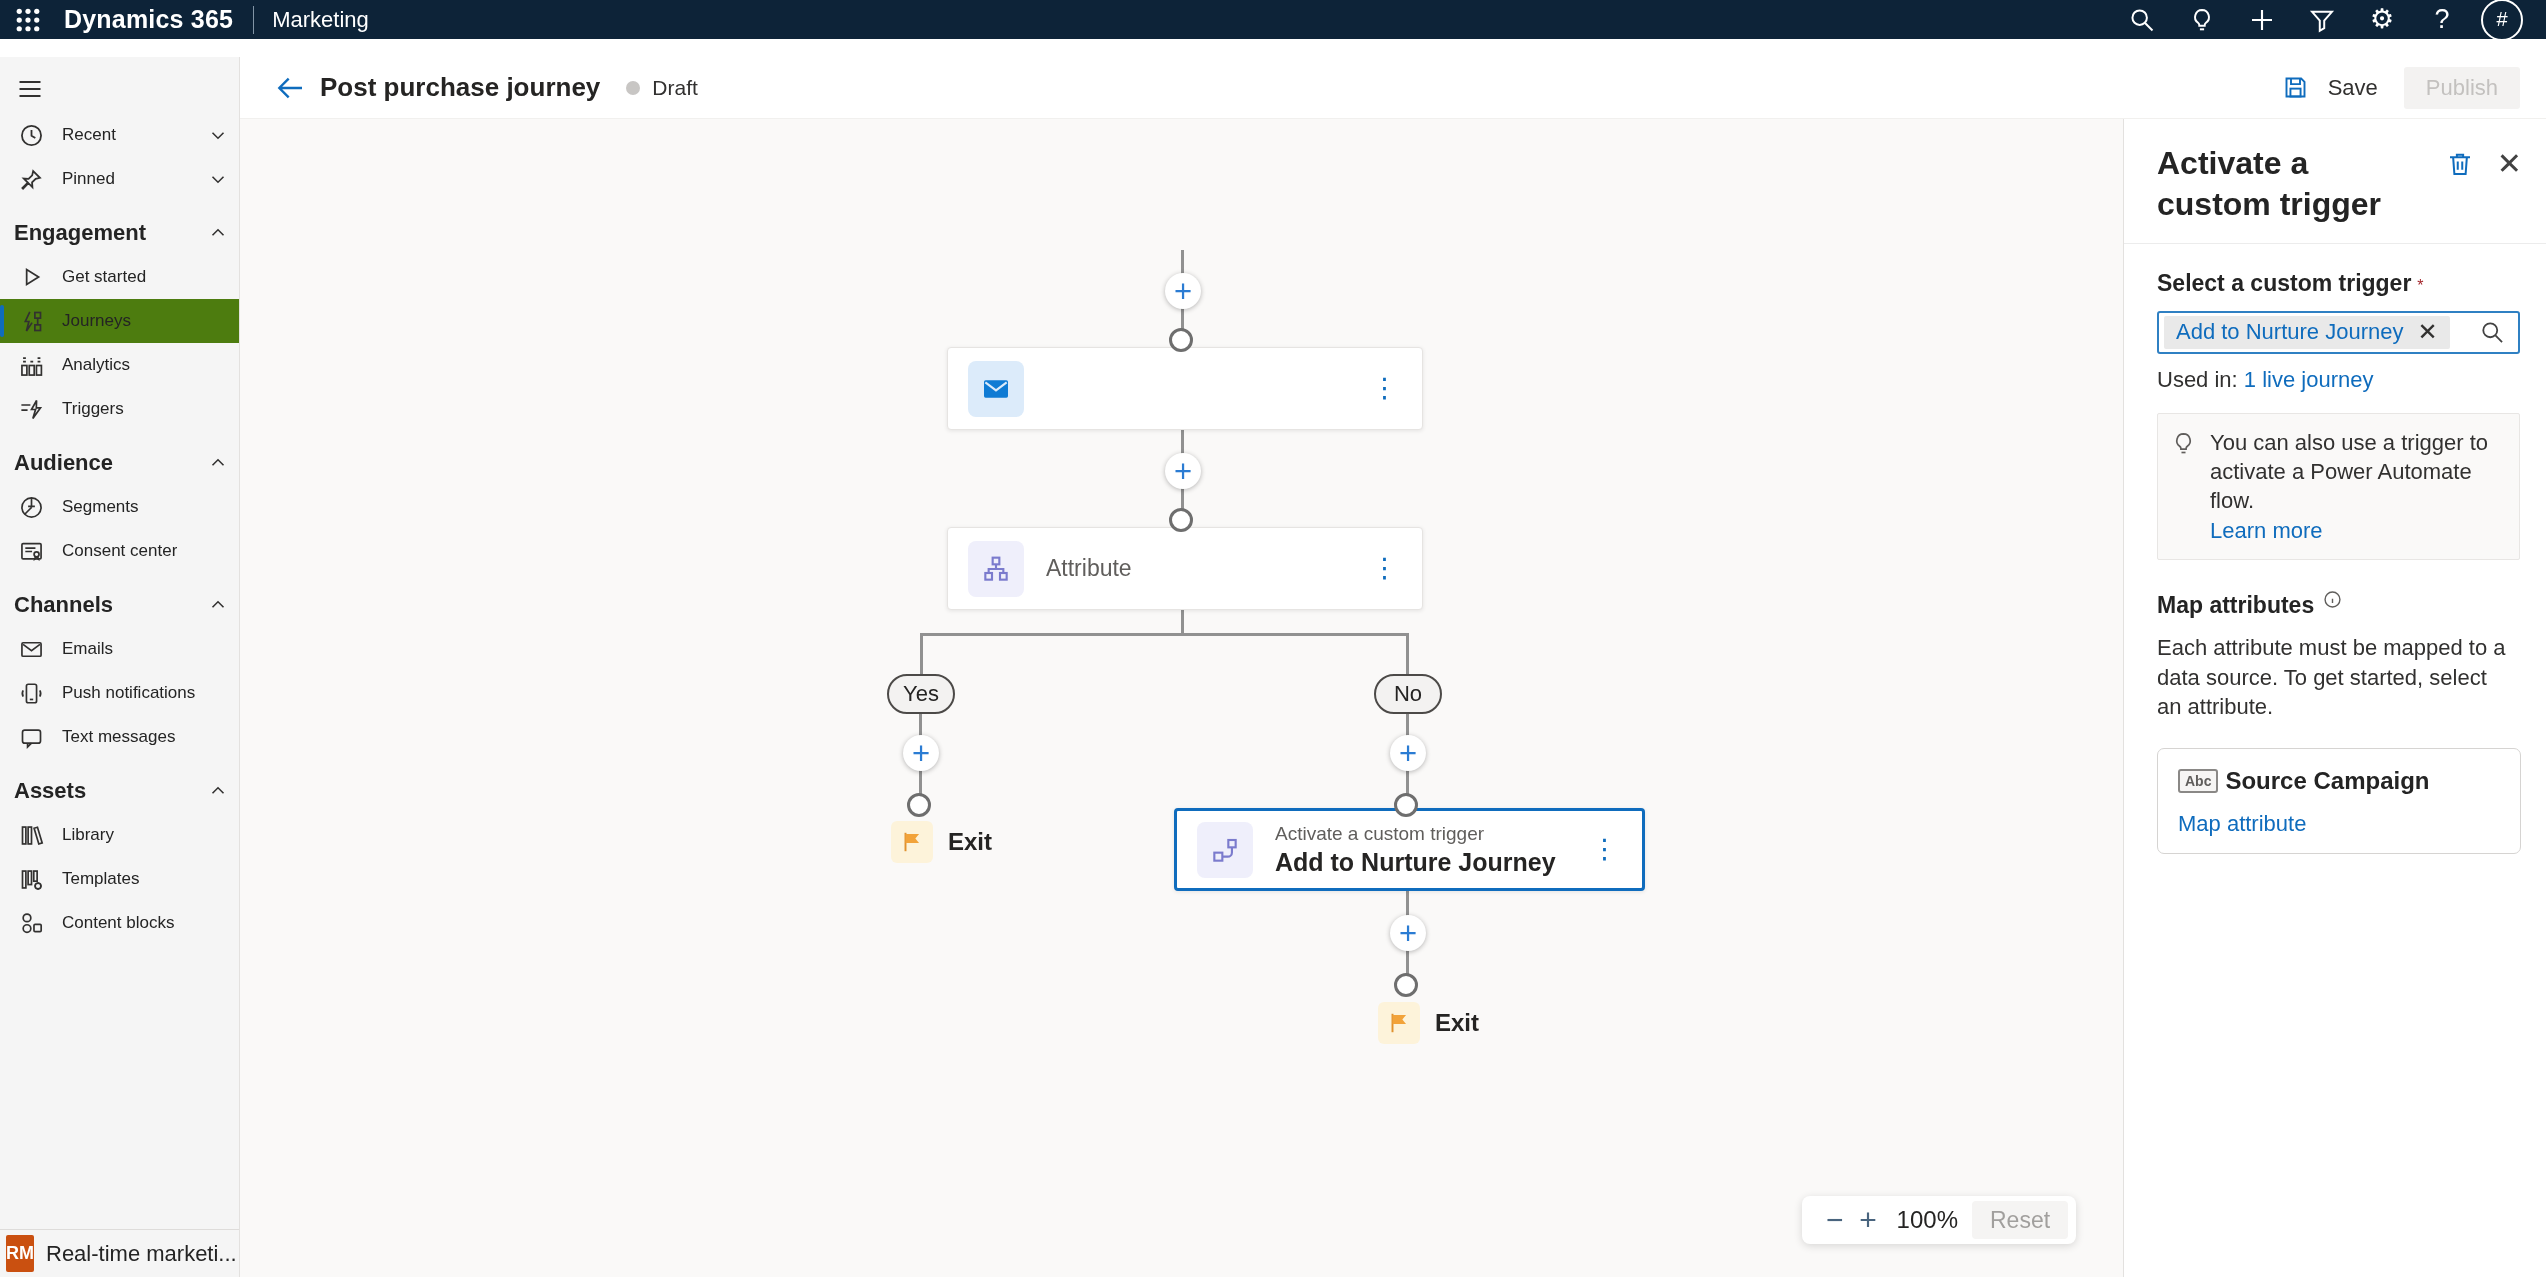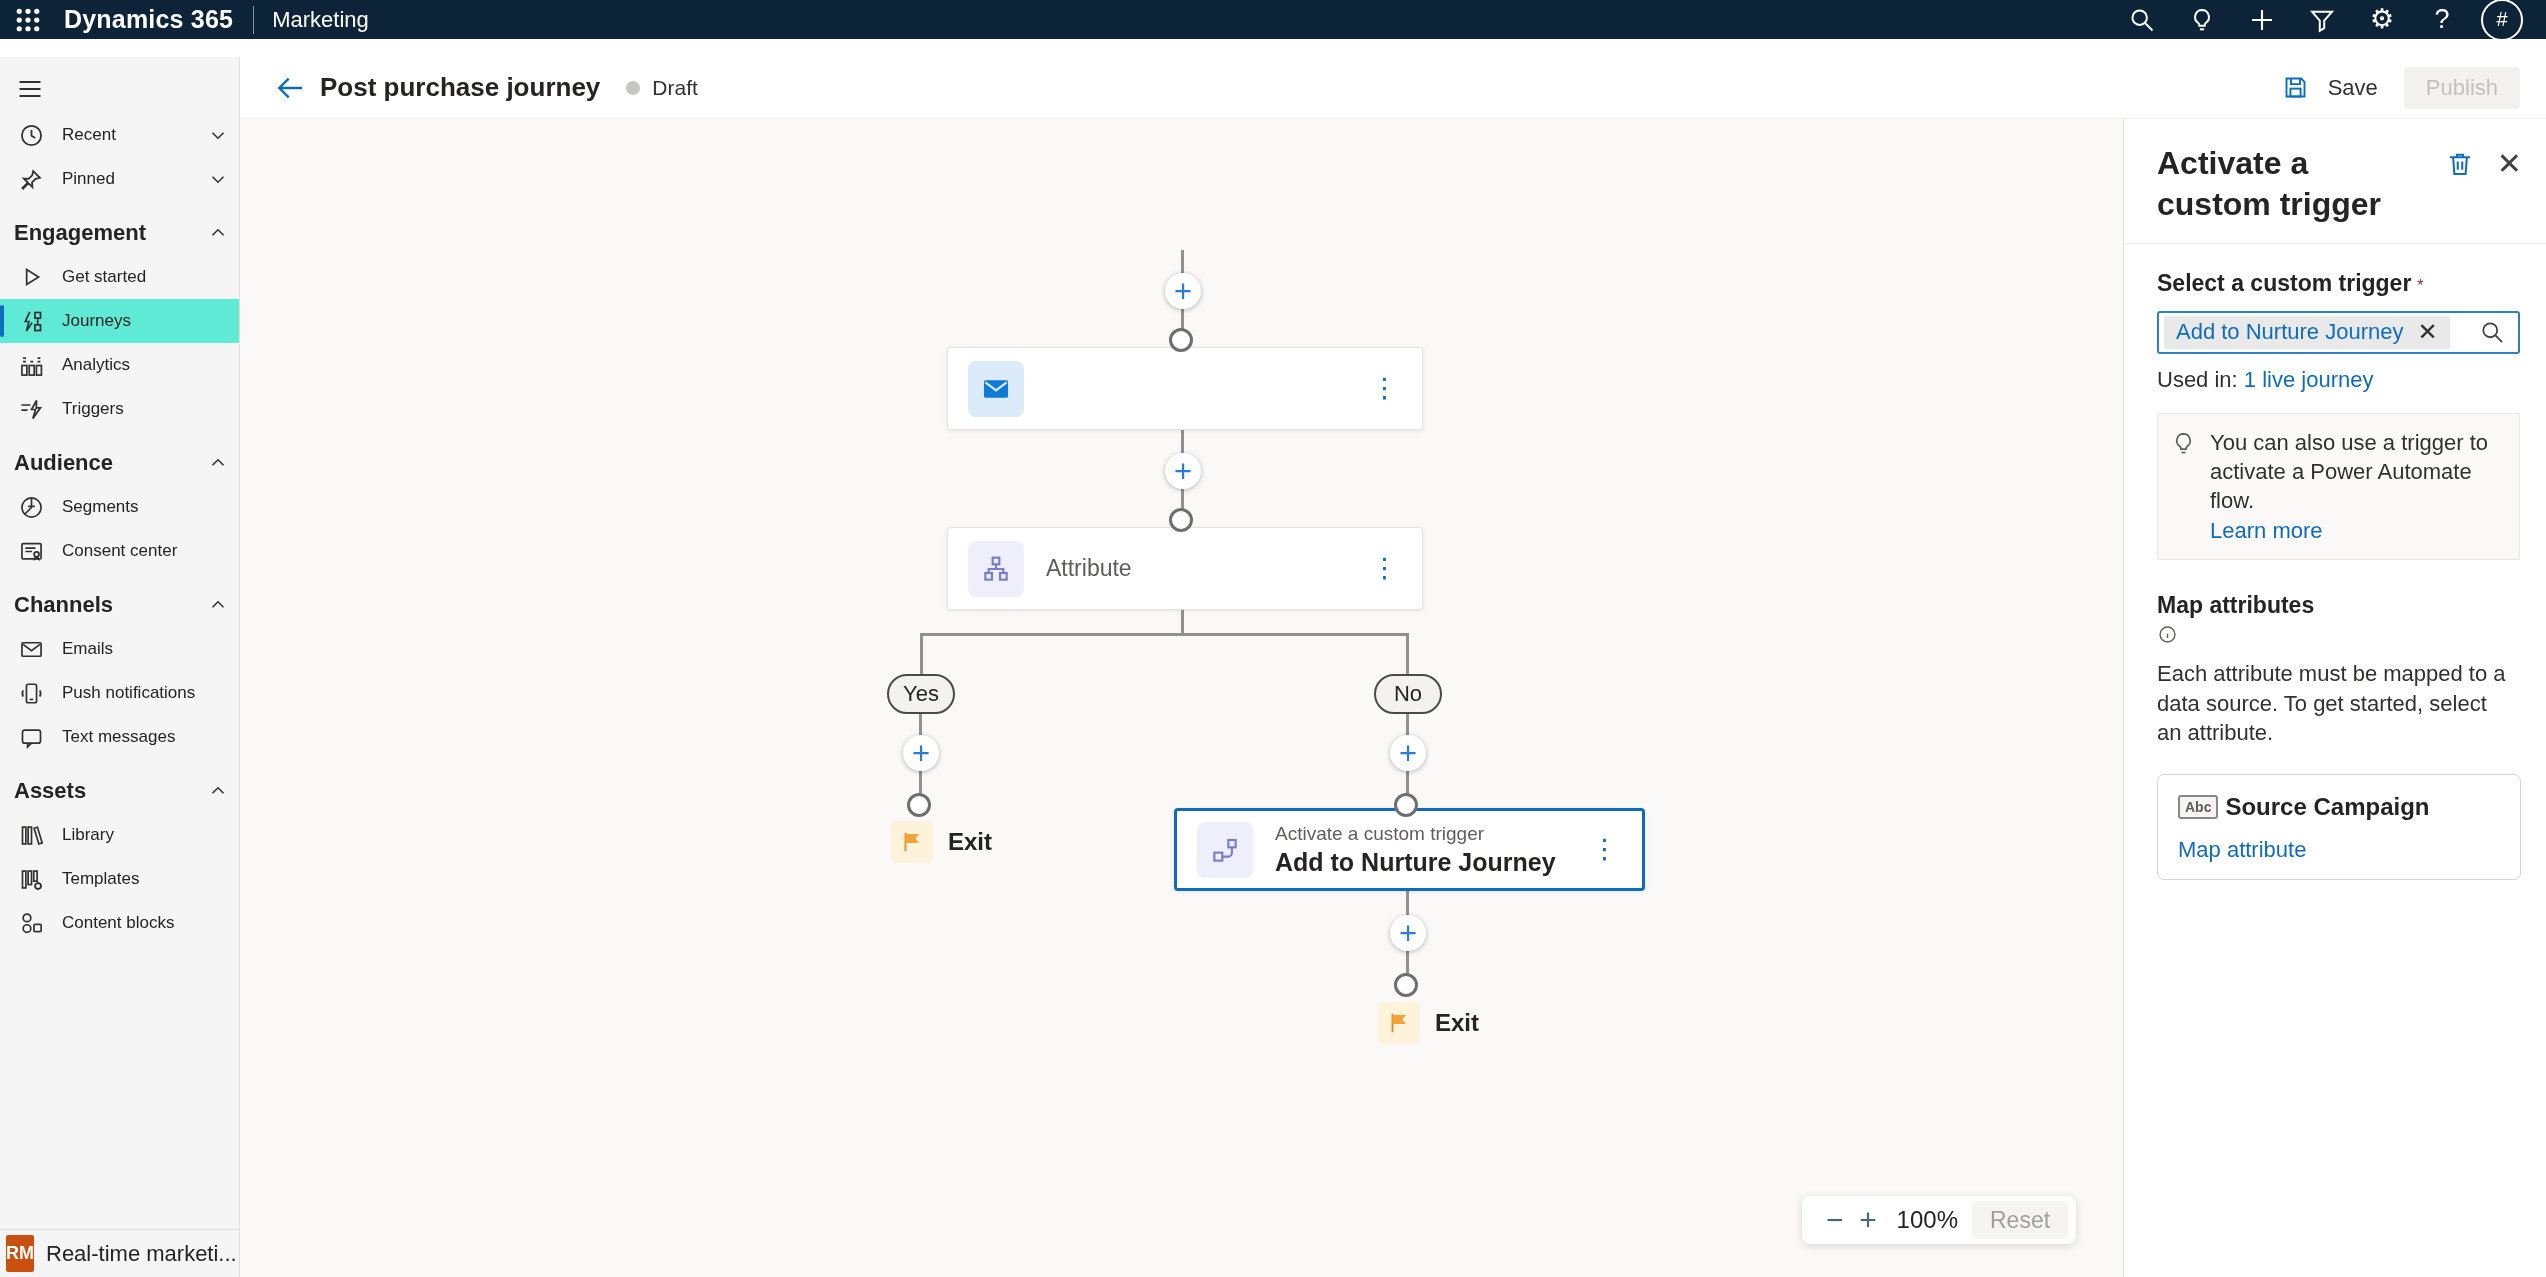--- a/index.html
+++ b/index.html
@@ -30,21 +30,21 @@
   .save-btn { display:flex; align-items:center; gap:19px; font-size:22px; color:#323130; cursor:pointer; }
   .publish-btn { min-width:102px; height:42px; background:#f3f2f1; color:#c3c1bf; font-size:22px; border:none; border-radius:3px; padding:0 22px; }
 
   
   .sidebar { position:absolute; left:0; top:57px; width:240px; bottom:0; background:#f5f5f5; border-right:1px solid #e3e1df; }
   .hamburger { width:44px; height:44px; margin:10px 0 2px 8px; display:flex; align-items:center; justify-content:center; cursor:pointer; }
   .nav-item { position:relative; height:44px; display:flex; align-items:center; padding:0 10px 0 14px; cursor:pointer; font-size:17px; color:#242424; }
   .nav-item .ni-icon { width:34px; height:34px; display:flex; align-items:center; justify-content:center; color:#323130; flex:0 0 34px; }
   .nav-item .ni-label { margin-left:14px; white-space:nowrap; overflow:hidden; }
   .nav-item .chev { margin-left:auto; color:#323130; display:flex; }
-  .nav-item.selected { background:#5eead4;text-align:right; }
+  .nav-item.selected { background:#4d7c0f;text-align:right; }
   .nav-item.selected::before { content:""; position:absolute; left:0; top:6px; bottom:6px; width:4px; background:#0f6cbd; border-radius:2px; }
   .nav-section { height:44px; display:flex; align-items:center; padding:0 10px 0 14px; font-size:22px; font-weight:700; color:#242424; cursor:pointer; margin-top:10px; }
   .nav-section .chev { margin-left:auto; color:#323130; display:flex; }
   .side-footer { position:absolute; left:0; right:0; bottom:0; height:48px; border-top:1px solid #dedcda; display:flex; align-items:center; padding:0 8px 0 6px; cursor:pointer; background:#f5f5f5; }
   .rm-badge { width:37px; height:37px; background:#ca5010; color:#fff; font-size:18px; font-weight:700; display:flex; align-items:center; justify-content:center; border-radius:2px; }
   .sf-label { font-size:22px; margin-left:12px; white-space:nowrap; }
   .sf-exp { margin-left:6px; color:#323130; display:flex; }
 
   
   .canvas { position:absolute; left:240px; top:119px; width:1883px; bottom:0; background:#faf9f8; overflow:hidden; }
@@ -85,21 +85,21 @@
   .lookup { margin-top:14px; height:43px; border:2px solid #2f80c3; border-radius:3px; display:flex; align-items:center; padding:0 12px 0 5px; cursor:text; }
   .chip { display:flex; align-items:center; background:#e9e9e9; border-radius:2px; height:33px; padding:0 12px; gap:14px; }
   .chip-text { font-size:22px; color:#0f6cbd; white-space:nowrap; }
   .chip-x { font-size:24px; color:#323130; line-height:1; cursor:pointer; }
   .lookup-search { margin-left:auto; color:#424242; display:flex; cursor:pointer; }
   .used-in { margin-top:13px; font-size:22px; color:#323130; }
   .link { color:#0f6cbd; text-decoration:none; cursor:pointer; }
   .tip-box { margin-top:20px; background:#faf9f8; border:1px solid #e8e6e4; border-radius:2px; padding:14px 16px 14px 12px; display:flex; gap:10px; }
   .tip-icon { flex:0 0 30px; color:#605e5c; padding-top:2px; }
   .tip-text { font-size:22px; color:#323130; line-height:1.33; }
-  .map-title-row { margin-top:32px; display:flex; align-items:flex-start; gap:8px;flex-direction:column; }
+  .map-title-row { margin-top:32px; display:flex; align-items:flex-start; gap:8px; }
   .map-title { font-size:23px; font-weight:700; color:#242424; }
   .info-icon { color:#605e5c; display:flex; margin-top:-3px; cursor:pointer; }
   .map-desc { margin-top:14px; font-size:22px; color:#323130; line-height:1.35; width:358px; }
   .attr-card { margin-top:26px; width:364px; border:1px solid #d6d4d2; border-radius:7px; padding:18px 20px 16px; cursor:pointer; }
   .attr-head { display:flex; align-items:center; gap:7px; }
   .abc-tag { border:2px solid #8a8886; background:#f6f5f4; color:#605e5c; border-radius:3px; font-size:14px; font-weight:700; padding:2px 5px; line-height:1.2; }
   .attr-name { font-size:24px; font-weight:700; color:#242424; }
   .attr-link { display:inline-block; margin-top:16px; font-size:22px; }
 </style>
 </head>

